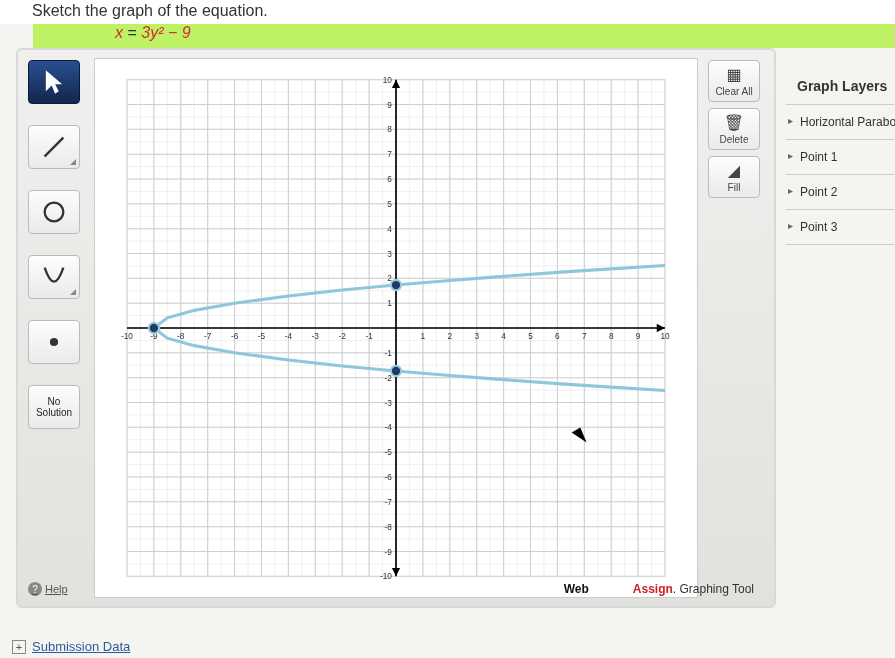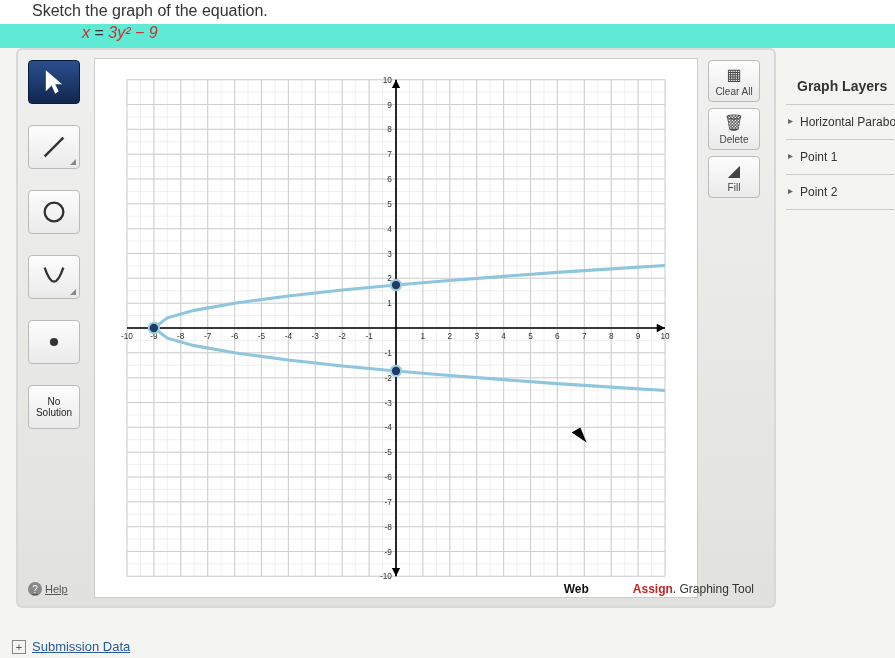--- a/index.html
+++ b/index.html
@@ -18,21 +18,22 @@
     padding: 2px 8px 4px 32px;
     font-size: 16px;
     color: #333;
     background: #fff;
   }
   .equation {
     padding: 0 8px 6px 82px;
     font-size: 16px;
     font-style: italic;
     color: #cc3030;
-    background:#5eead4;
+    background:#bef264;
+    margin-left:33px;
   }
   .equation .eq { color:#333; font-style:normal; }
   .app-wrap {
     margin: 0 6px 0 16px;
     border: 2px solid #d8d8d8;
     border-radius: 6px;
     background: linear-gradient(#f0f0ee,#e1e1de);
     padding: 8px;
     display: flex;
     position: relative;
@@ -387,17 +388,18 @@
   <div class="footer-brand">
     <span class="wa1">Web</span><span class="wa2">Assign</span><span class="rest">. Graphing Tool</span>
   </div>
 </div>
 
 <div class="layers-panel">
   <div class="layers-title">Graph Layers</div>
   <div class="layer-item">Horizontal Parabola 1</div>
   <div class="layer-item">Point 1</div>
   <div class="layer-item">Point 2</div>
+  <div class="layer-item">Point 3</div>
 </div>
 
 <div class="submission">
   <span class="box">+</span><span>Submission Data</span>
 </div>
 
 </body></html>

